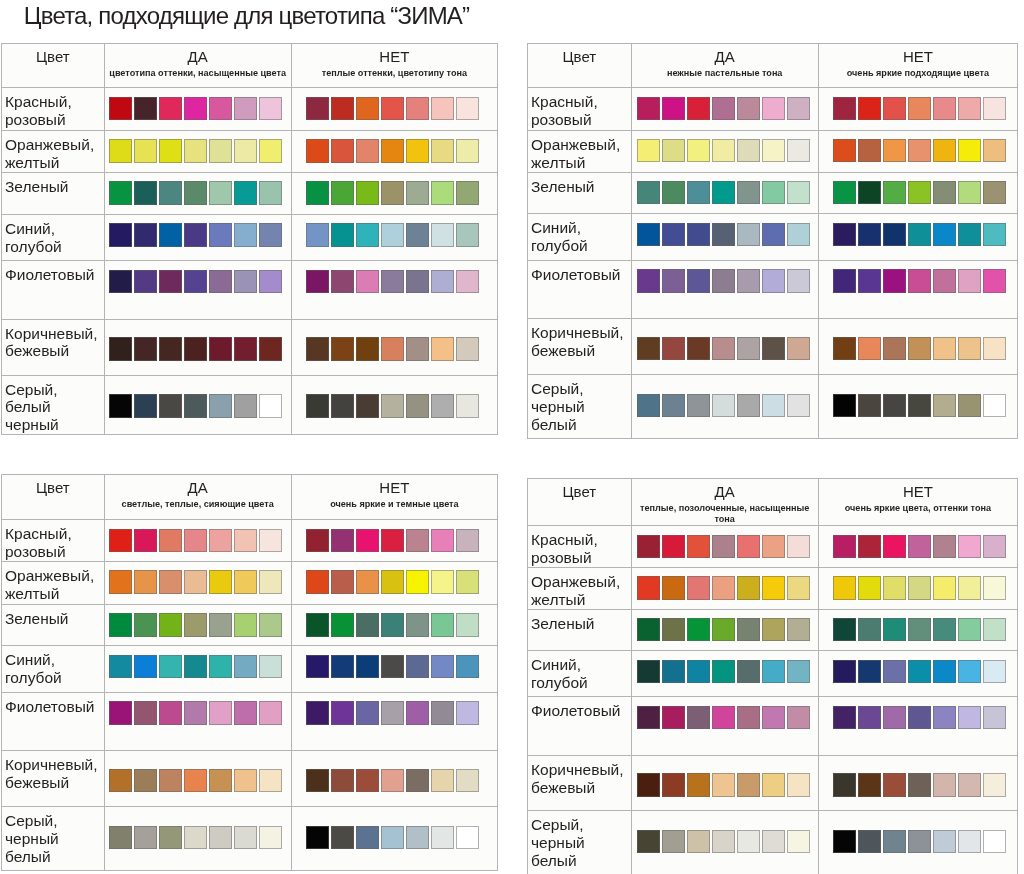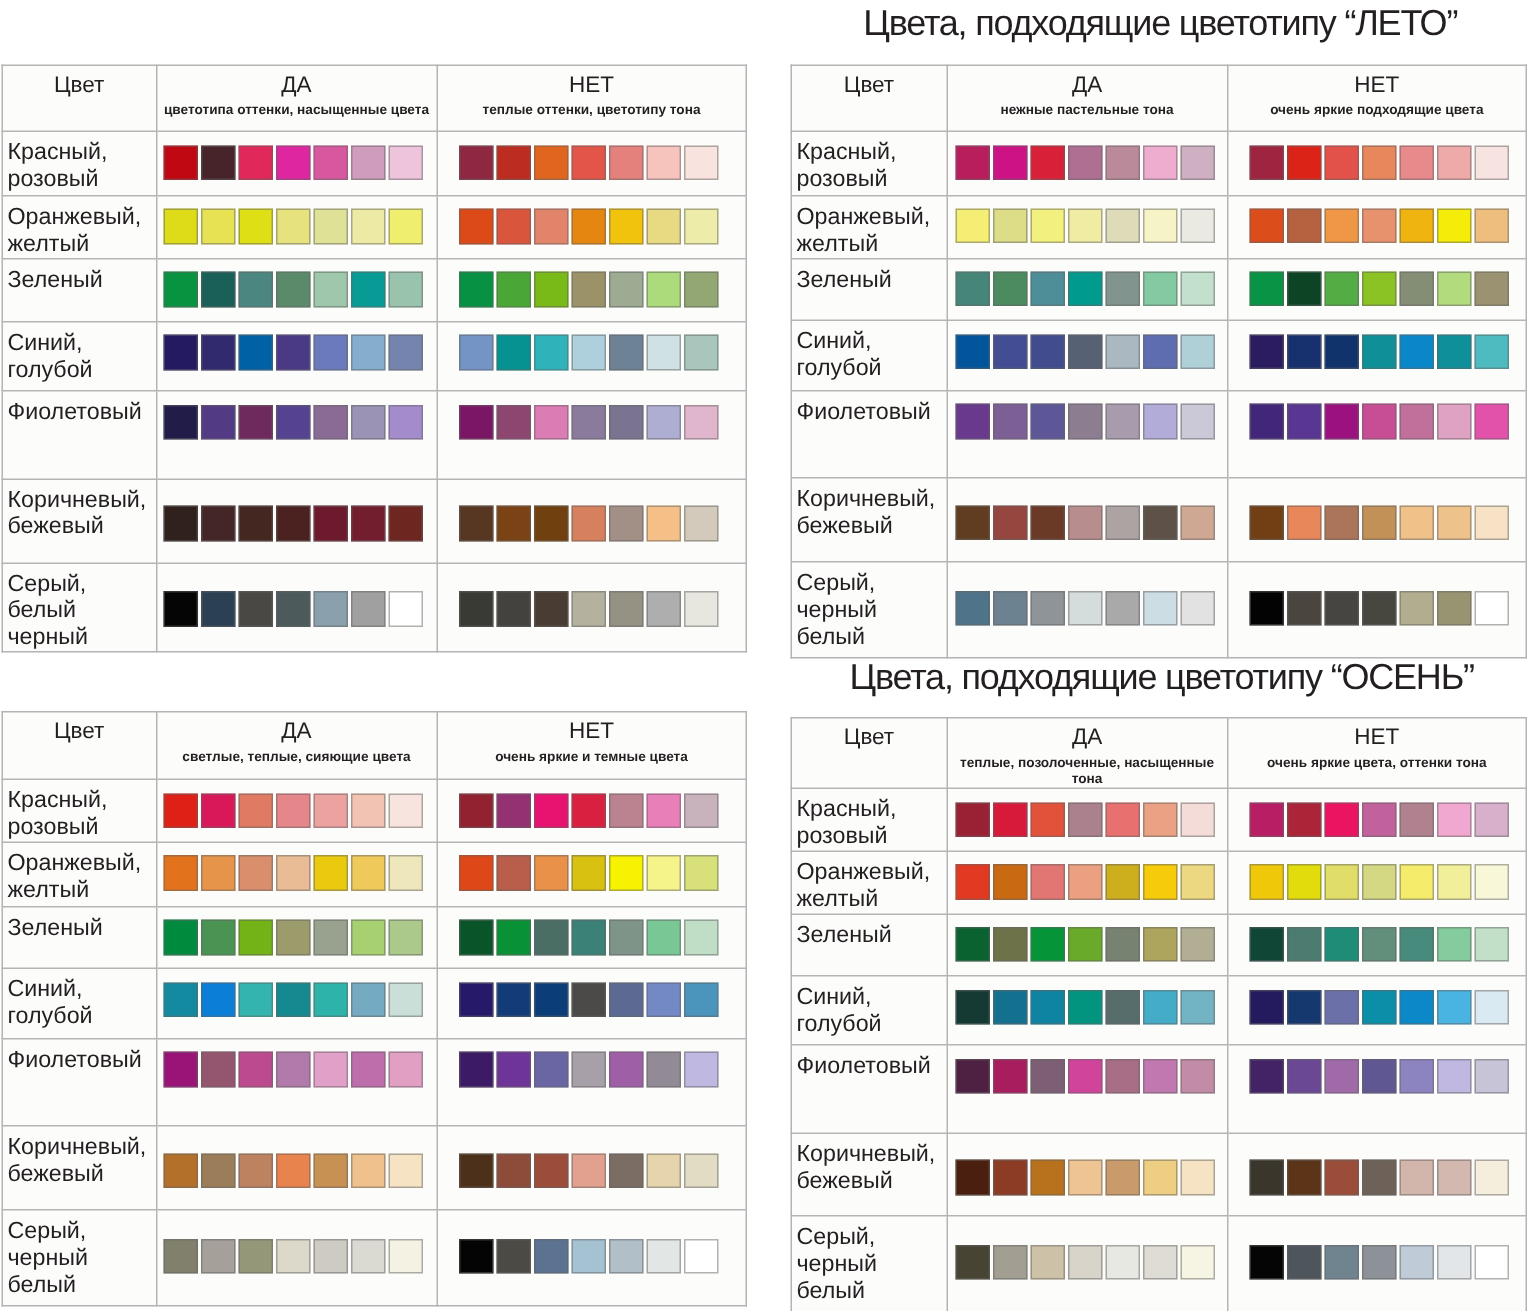--- a/index.html
+++ b/index.html
@@ -17,20 +17,21 @@
 .rowlabel{font-size:15.5px;line-height:17.7px;padding-left:3px !important;padding-top:5px !important;color:#231f20;}
 .sw-wrap{display:flex;gap:1.87px;}
 .sw{width:23.2px;height:23.6px;box-sizing:border-box;border:1px solid rgba(100,100,100,0.5);flex:0 0 auto;}
 
 </style>
 </head>
 <body>
 
 <div class="page">
 <div class="panel panel-winter">
+  <div class="ptitle" style="top:2px;left:246.5px;">Цвета, подходящие для цветотипа “ЗИМА”</div>
   <table class="ct" style="top:43px;left:1px;width:497px;">
    <colgroup>
           <col style="width:102px">
           <col style="width:186px">
           <col style="width:205px">
         </colgroup>
    <tbody>
           <tr style="height:44px">
     <th class="hcell">
               <div class="hmain">Цвет</div>
@@ -236,21 +237,20 @@
                 <span class="sw" style="background:#959284"></span>
                 <span class="sw" style="background:#aeaeae"></span>
                 <span class="sw" style="background:#e7e7e0"></span>
               </div>
             </td>
    </tr>
   </tbody>
       </table>
 </div>
 <div class="panel panel-summer">
-  <div class="ptitle" style="top:2px;left:773.5px;">Цвета, подходящие цветотипу “ЛЕТО”</div>
   <table class="ct" style="top:43px;left:527px;width:491px;">
    <colgroup>
           <col style="width:103px">
           <col style="width:186px">
           <col style="width:198px">
         </colgroup>
    <tbody>
           <tr style="height:44.3px">
     <th class="hcell">
               <div class="hmain">Цвет</div>
@@ -675,21 +675,20 @@
                 <span class="sw" style="background:#b0bfc8"></span>
                 <span class="sw" style="background:#e2e6e4"></span>
                 <span class="sw" style="background:#ffffff"></span>
               </div>
             </td>
    </tr>
   </tbody>
       </table>
 </div>
 <div class="panel panel-autumn">
-  <div class="ptitle" style="top:438px;left:774.5px;">Цвета, подходящие цветотипу “ОСЕНЬ”</div>
   <table class="ct" style="top:478px;left:527px;width:491px;">
    <colgroup>
           <col style="width:103px">
           <col style="width:186px">
           <col style="width:198px">
         </colgroup>
    <tbody>
           <tr style="height:44.0px">
     <th class="hcell">
               <div class="hmain">Цвет</div>

